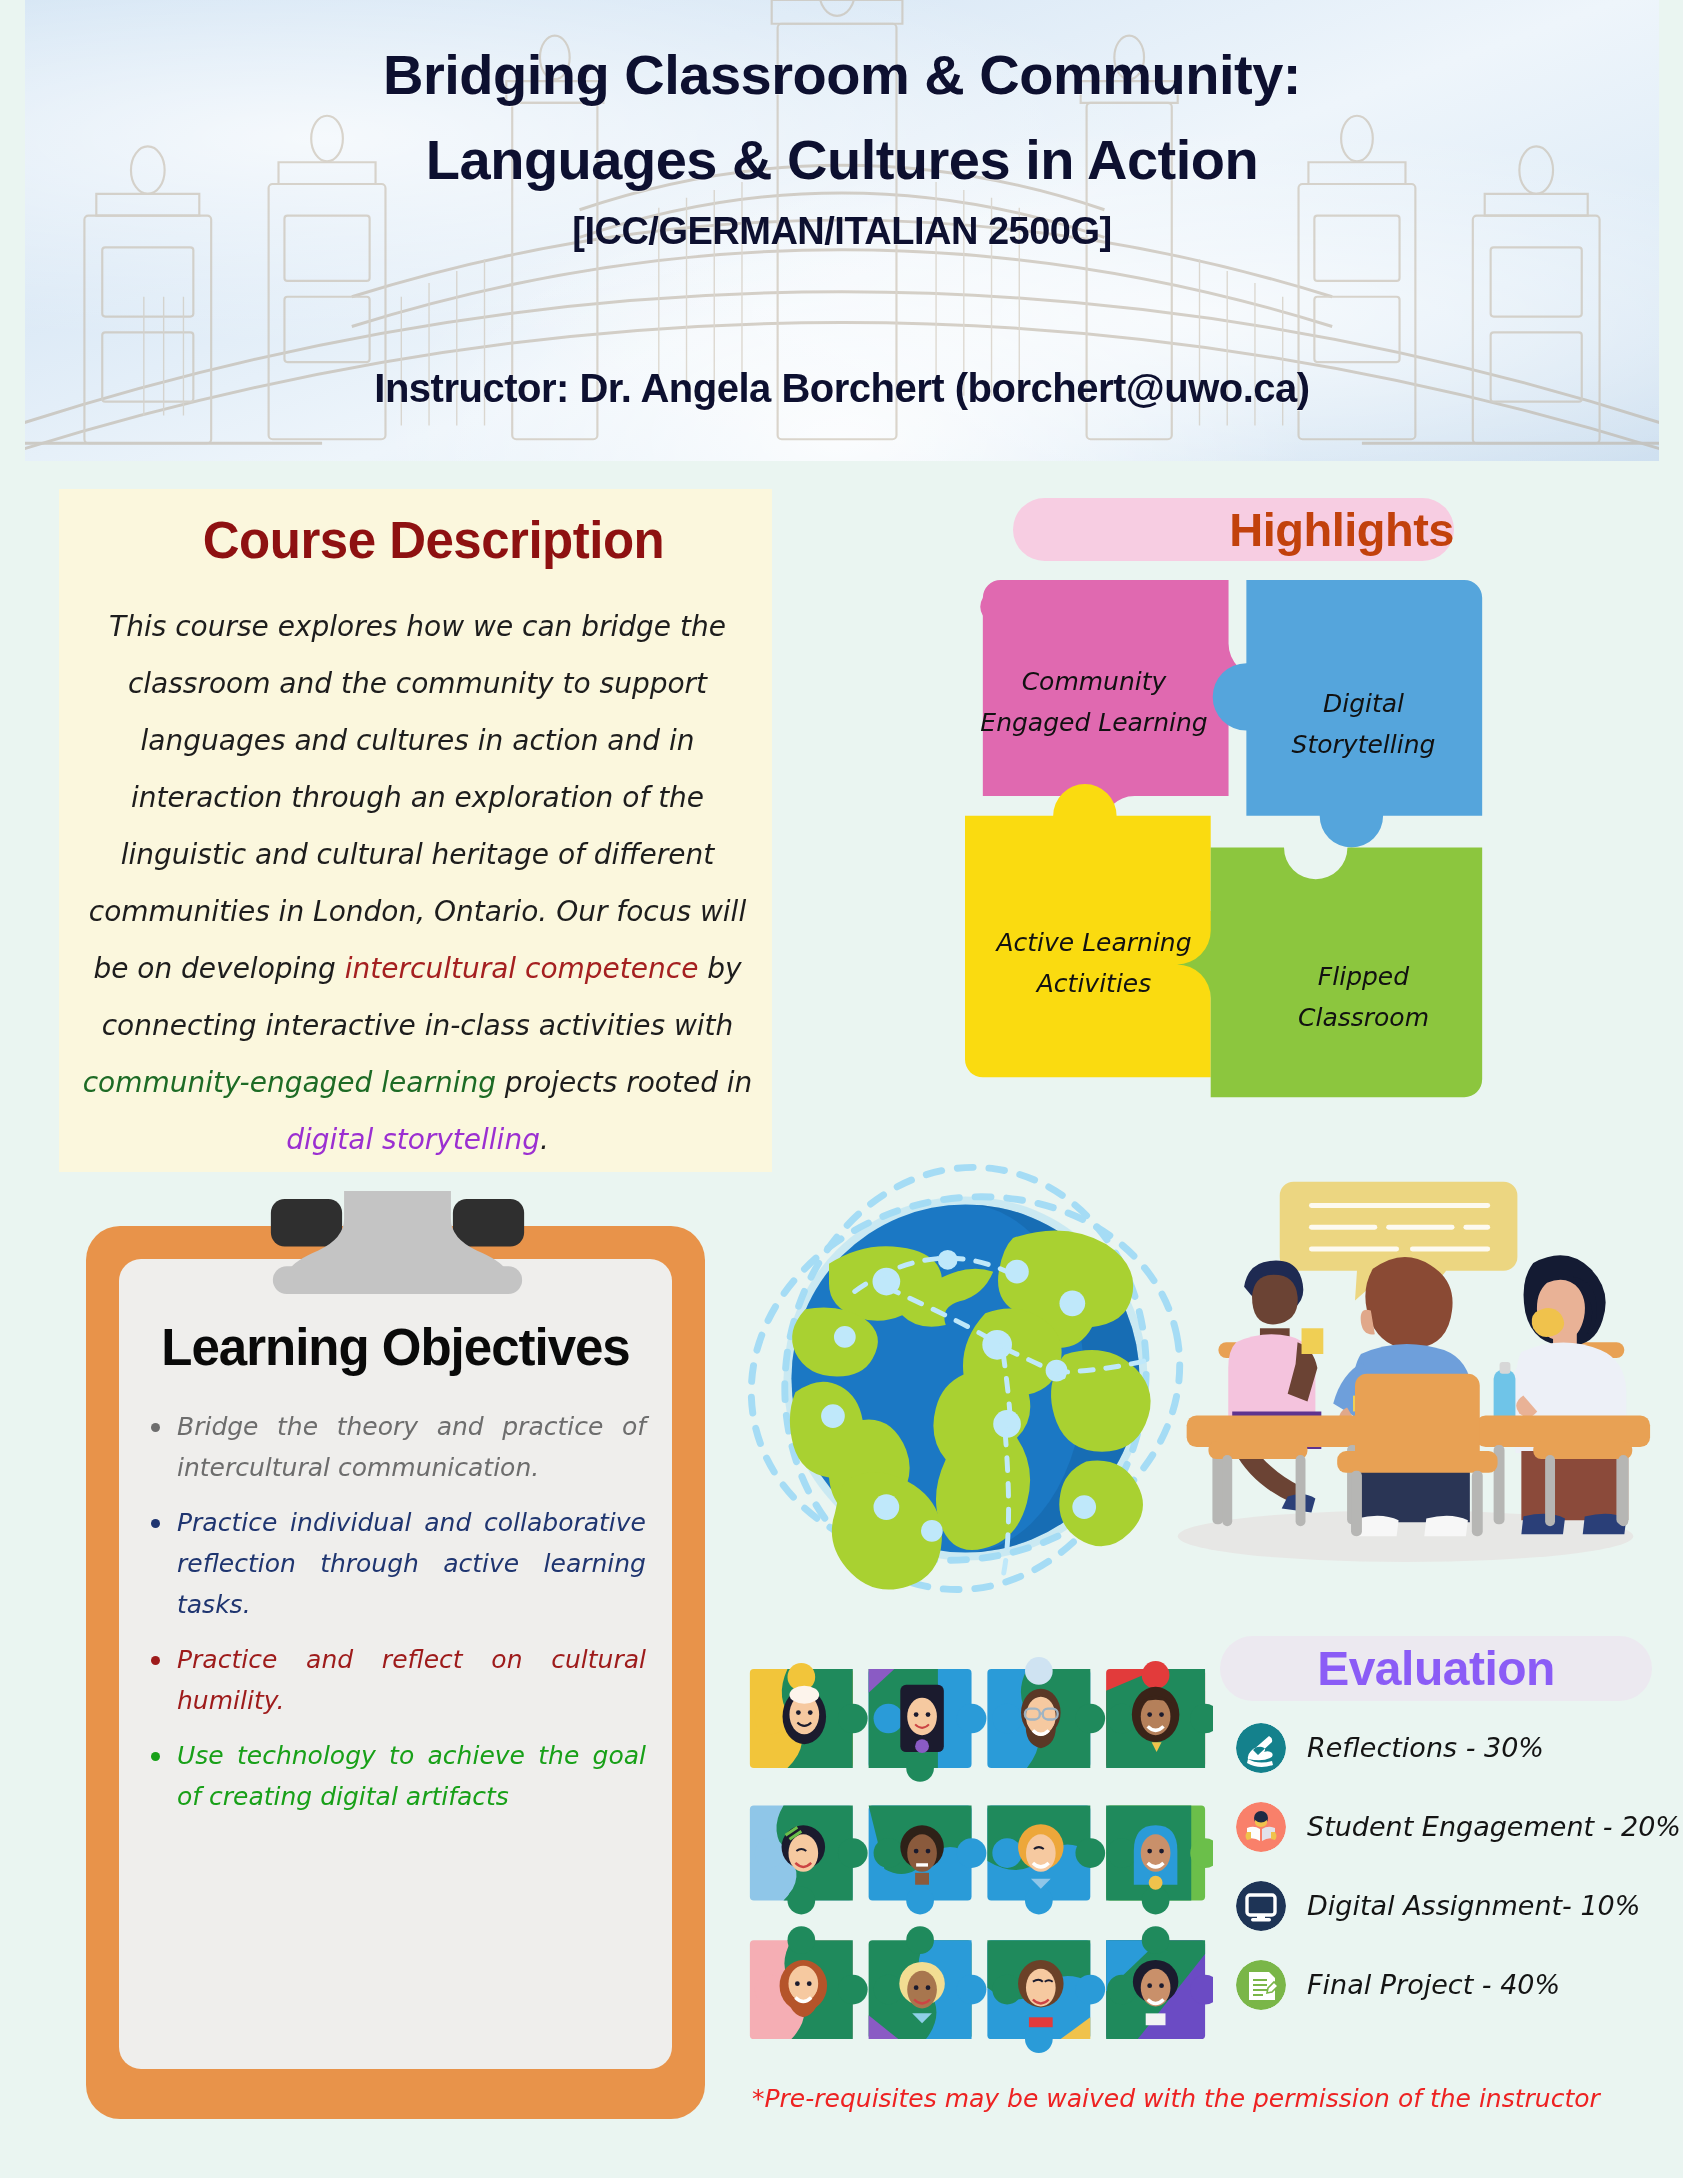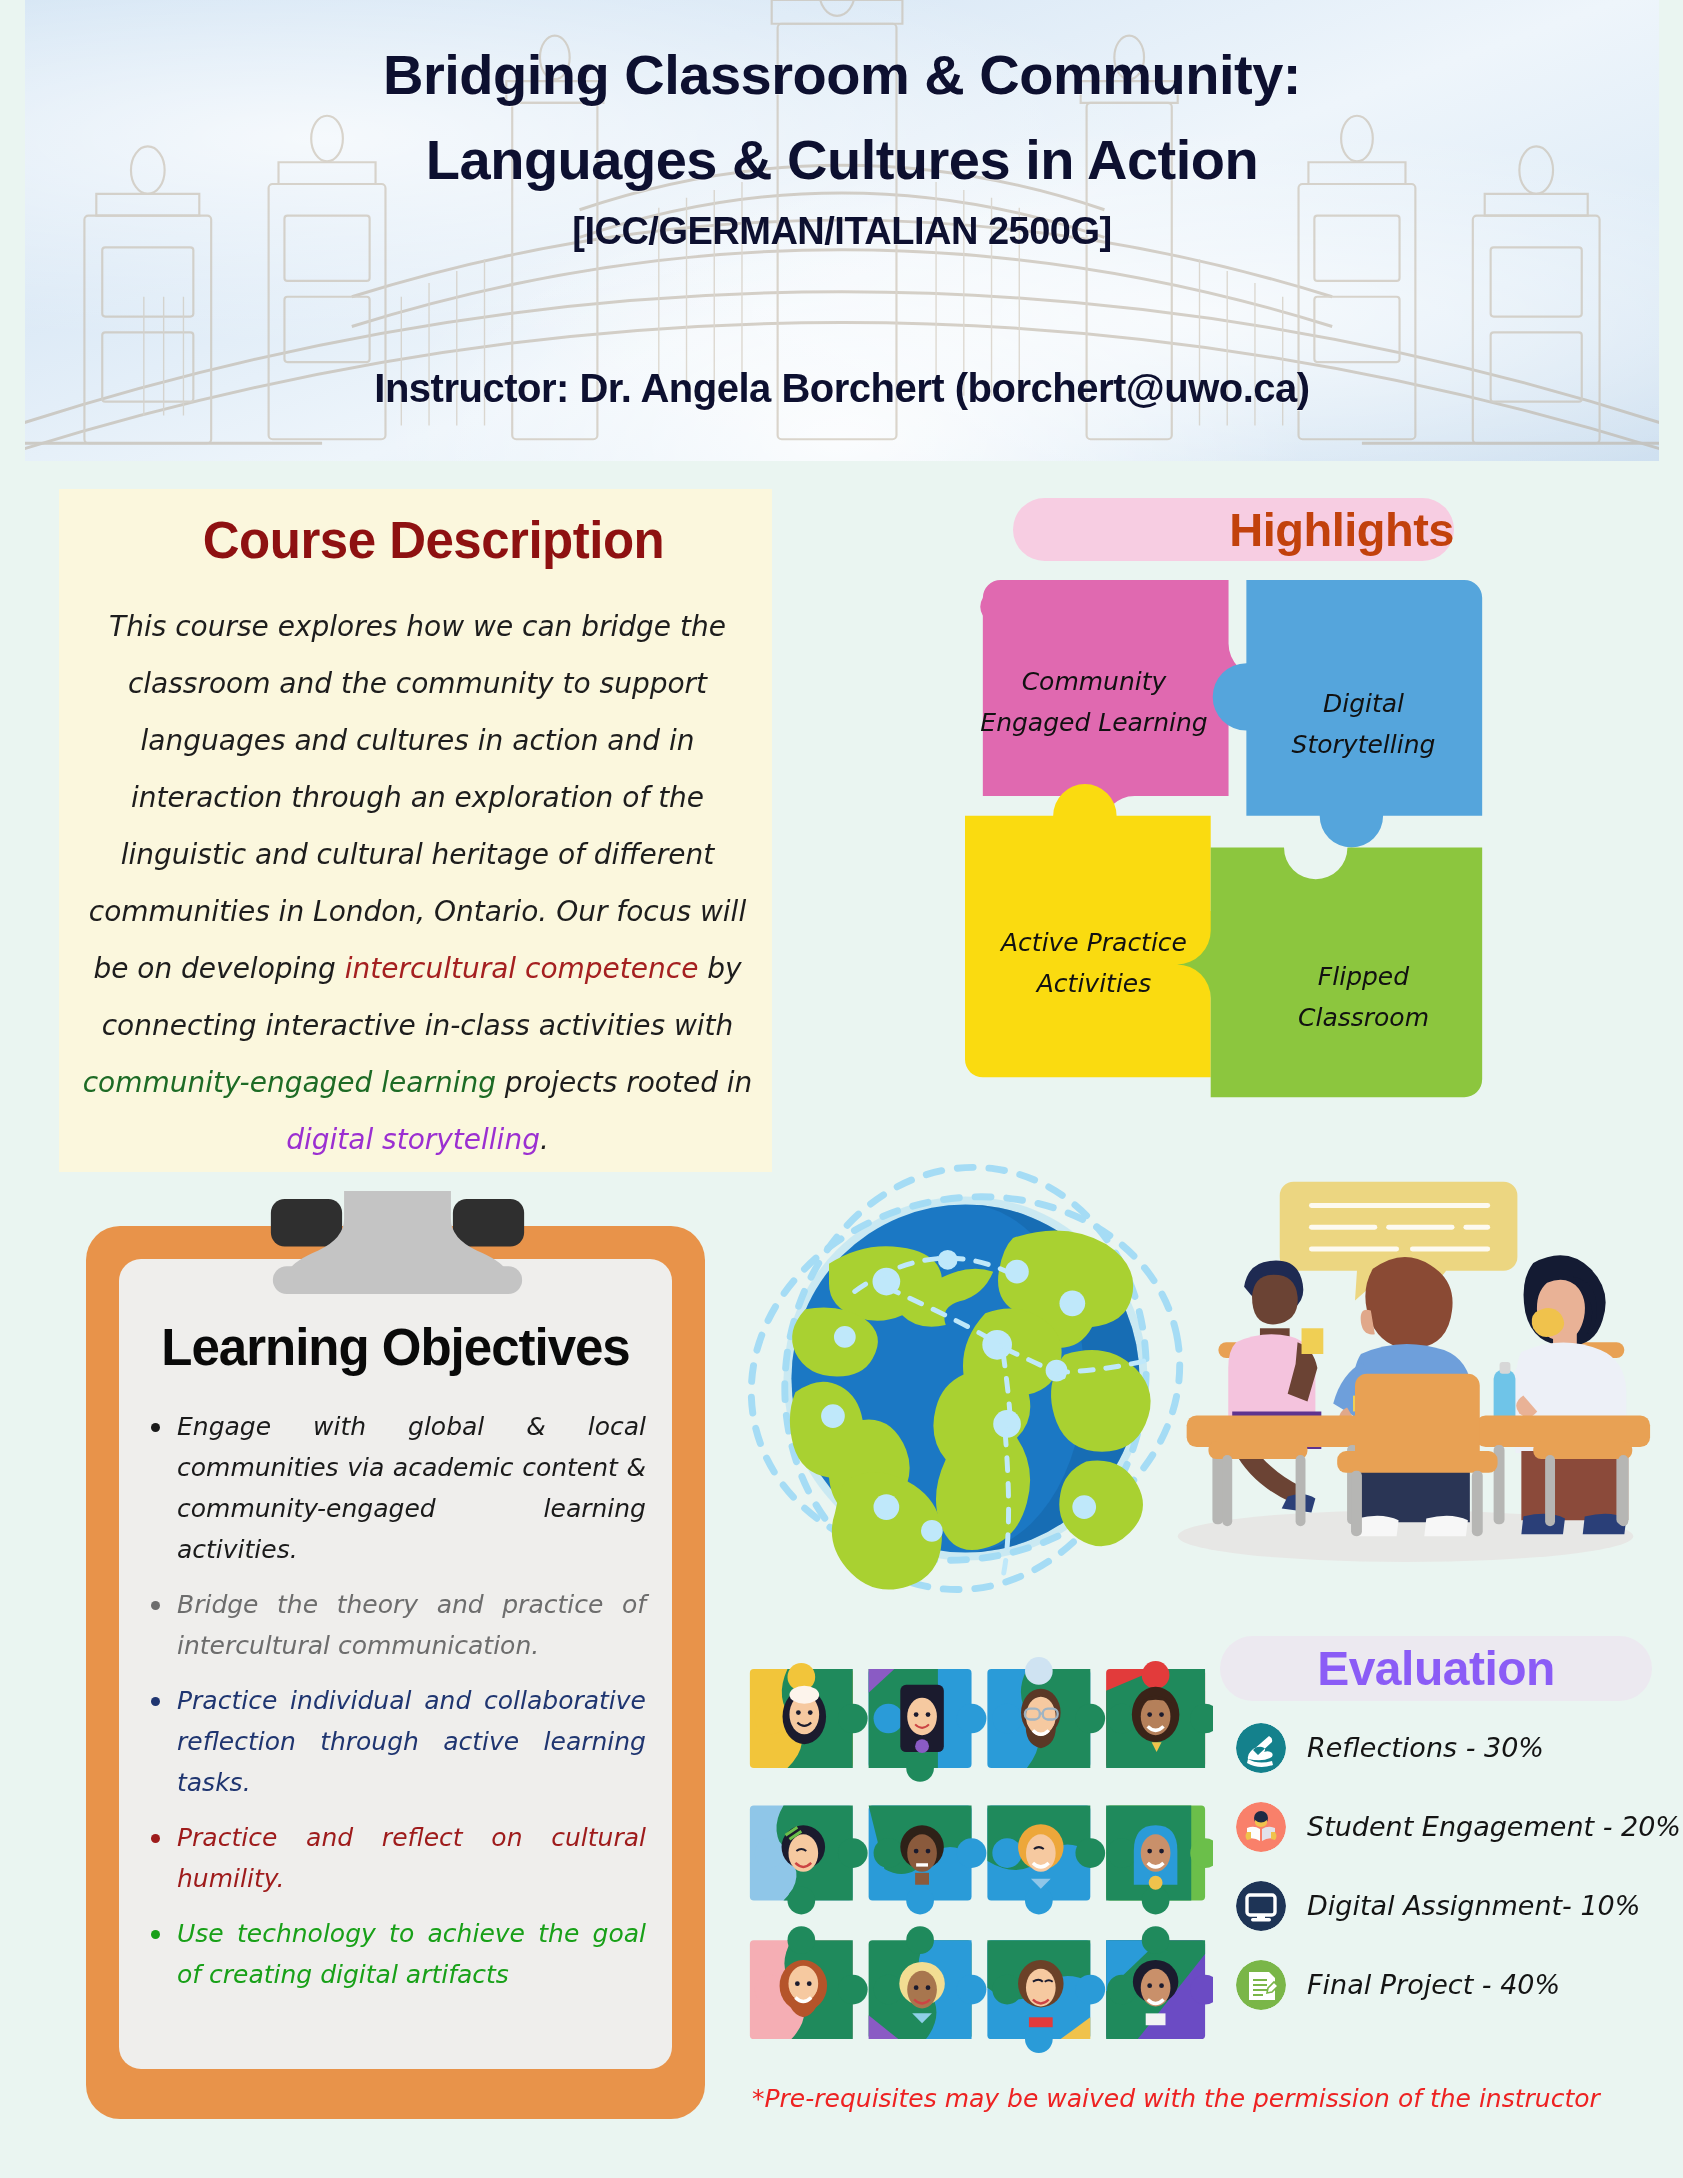--- a/index.html
+++ b/index.html
@@ -237,21 +237,21 @@
       <path fill="#fadb10" d="M 0 238 h 89 a 32 32 0 0 1 32 -32 a 32 32 0 0 1 32 32 h 95
            v 96 a 34 34 0 0 1 34 34 a 34 34 0 0 1 -34 34 v 100
            h -230 a 18 18 0 0 1 -18 -18 z"></path>
 
       <path fill="#8cc63e" d="M 248 270 h 74 a 32 32 0 0 0 32 32 a 32 32 0 0 0 32 -32 h 136
            v 234 a 18 18 0 0 1 -18 18 h -256
            v -100 a 34 34 0 0 0 -34 -34 a 34 34 0 0 0 34 -34 z"></path>
     </svg>
     <div class="pz-label" id="lbl-cel">Community Engaged Learning</div>
     <div class="pz-label" id="lbl-ds">Digital Storytelling</div>
-    <div class="pz-label" id="lbl-ala">Active Practice Activities</div>
+    <div class="pz-label" id="lbl-ala">Active Learning Activities</div>
     <div class="pz-label" id="lbl-fc">Flipped Classroom</div>
   </div>
 
   <svg id="globe-art" viewBox="0 0 460 470">
     <g fill="none" stroke="#a5dcf5" stroke-width="7" stroke-linecap="round" stroke-dasharray="16 16">
       <ellipse cx="230" cy="238" rx="218" ry="182" transform="rotate(-12 230 238)"></ellipse>
       <ellipse cx="230" cy="238" rx="182" ry="214" transform="rotate(8 230 238)"></ellipse>
     </g>
     <circle cx="230" cy="238" r="184" fill="#a5dcf5" opacity=".45"></circle>
     <circle cx="230" cy="238" r="176" fill="#1b78c4"></circle>
@@ -378,21 +378,20 @@
       <rect x="396" y="310" width="10" height="72" rx="5"></rect>
       <rect x="470" y="310" width="10" height="72" rx="5"></rect>
     </g>
   </svg>
 
   <div id="clipboard">
     <div id="cb-board"></div>
     <div id="cb-paper">
       <div id="cb-title">Learning Objectives</div>
       <ul id="cb-list">
-        <li class="obj-dark">Engage with global &amp; local communities via academic content &amp; community-engaged learning activities.</li>
         <li class="obj-gray">Bridge the theory and practice of intercultural communication.</li>
         <li class="obj-navy">Practice individual and collaborative reflection through active learning tasks.</li>
         <li class="obj-red">Practice and reflect on cultural humility.</li>
         <li class="obj-green">Use technology to achieve the goal of creating digital artifacts</li>
       </ul>
     </div>
     <svg id="cb-clip" viewBox="0 0 280 105">
       <rect x="12" y="8" width="72" height="48" rx="14" fill="#2f2f2f"></rect>
       <rect x="196" y="8" width="72" height="48" rx="14" fill="#2f2f2f"></rect>
       <path fill="#c4c4c4" d="M 86 -24 h 108 v 52 q 0 20 26 32 q 24 10 30 20 h -220 q 6 -10 30 -20 q 26 -12 26 -32 z"></path>

